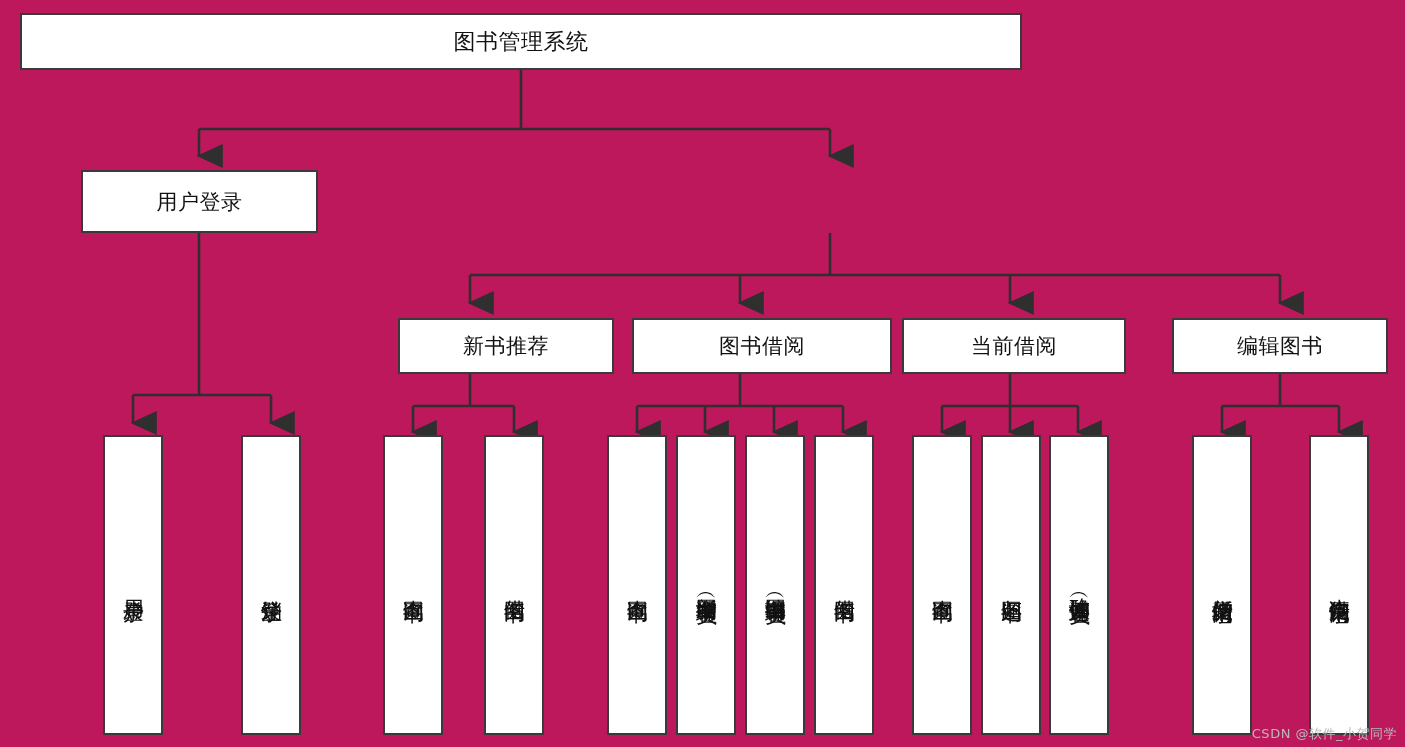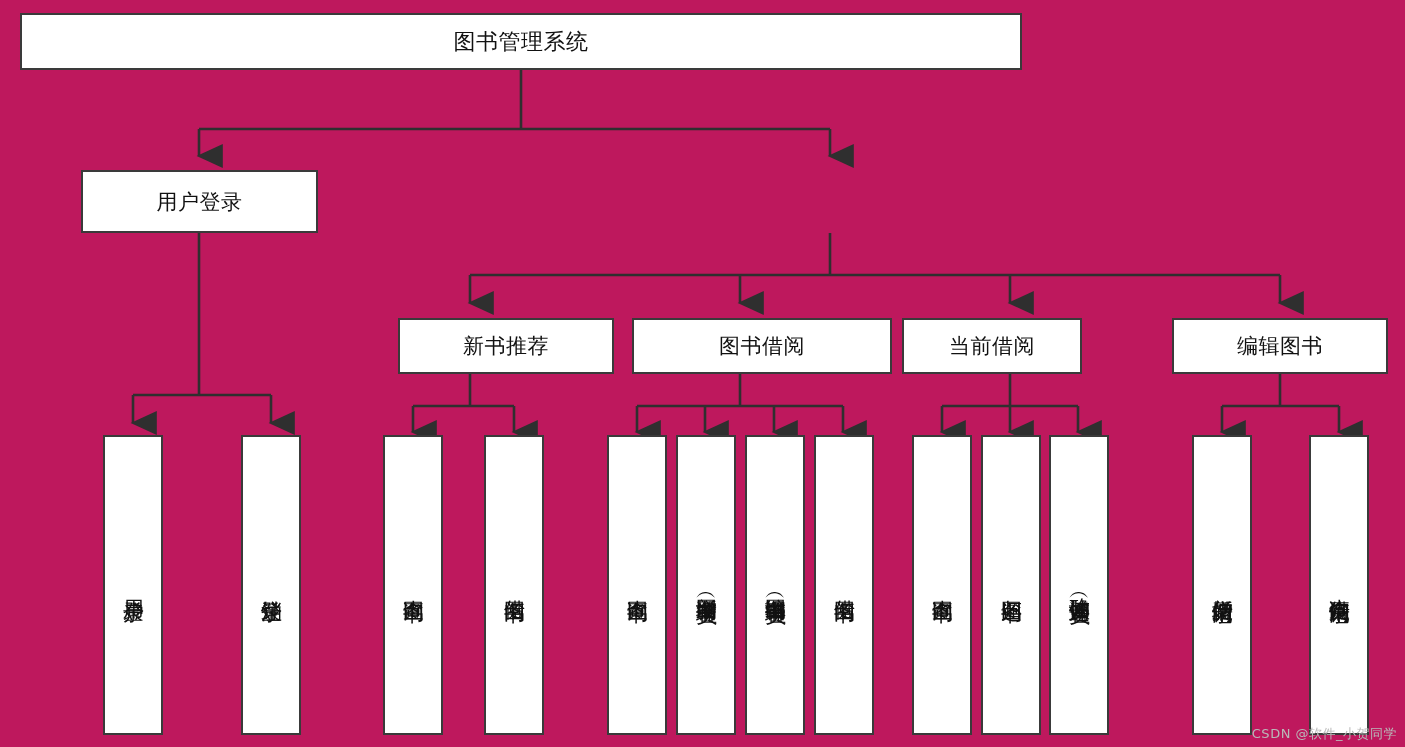--- a/index.html
+++ b/index.html
@@ -125,21 +125,21 @@
   <div class="node node-h" style="left:81px; top:170px; width:237px; height:63px;">
     <span class="label">用户登录</span>
   </div>
 
   <div class="node node-h" style="left:362px; top:318px; width:216px; height:56px;margin-left:36px;">
     <span class="label">新书推荐</span>
   </div>
   <div class="node node-h" style="left:632px; top:318px; width:260px; height:56px;">
     <span class="label">图书借阅</span>
   </div>
-  <div class="node node-h" style="left:902px; top:318px; width:180px; height:56px;">
+  <div class="node node-h" style="left:902px; top:318px; width:224px; height:56px;">
     <span class="label">当前借阅</span>
   </div>
   <div class="node node-h" style="left:1172px; top:318px; width:216px; height:56px;">
     <span class="label">编辑图书</span>
   </div>
 
   <div class="node node-v" style="left:103px; top:435px; width:60px; height:300px;">
     <span class="label">用户登录</span>
   </div>
   <div class="node node-v" style="left:241px; top:435px; width:60px; height:300px;">

